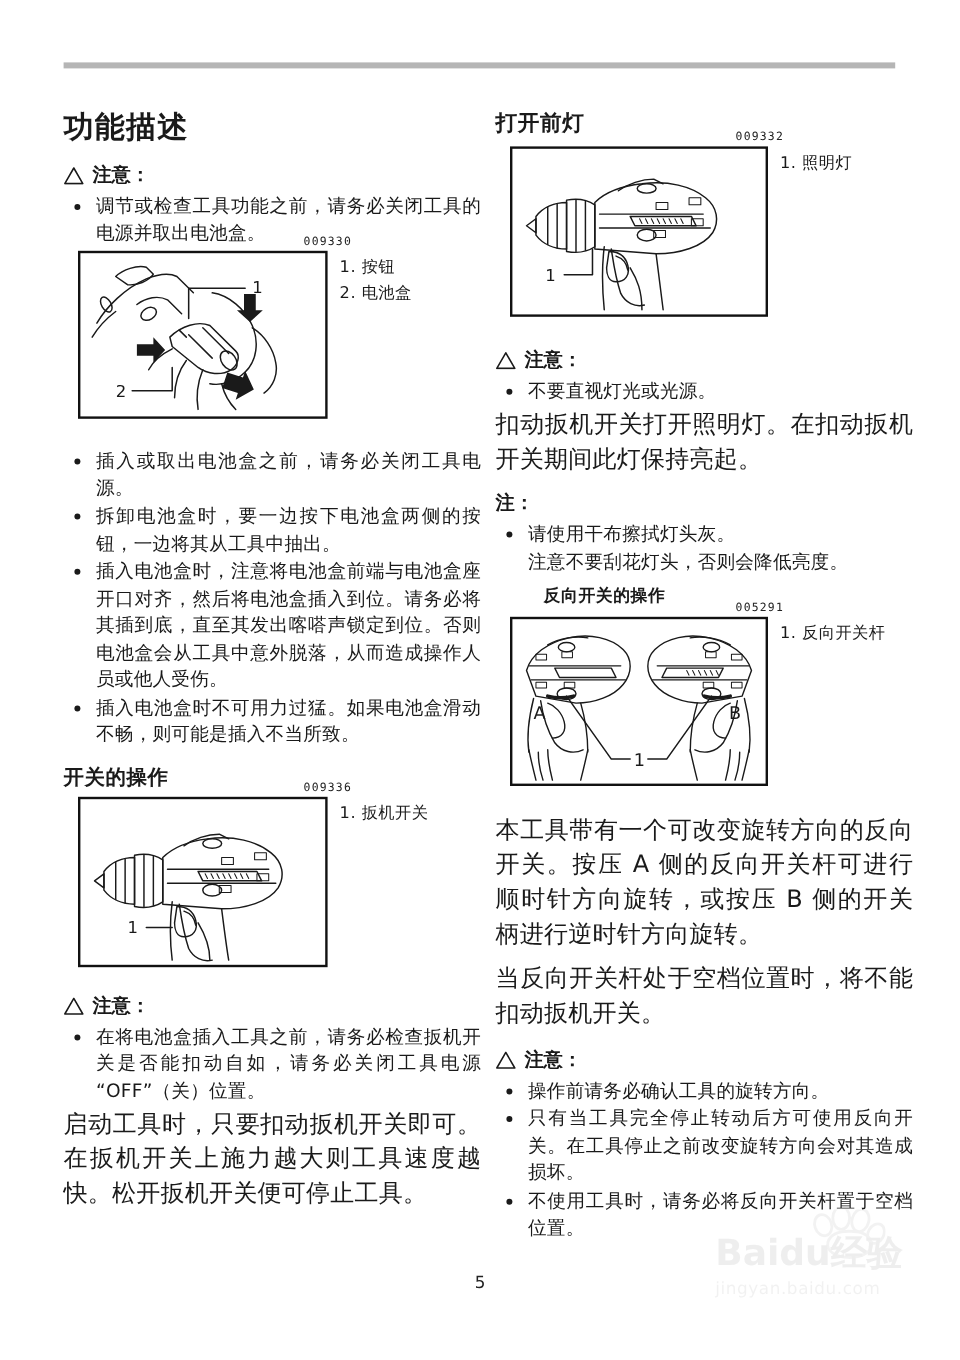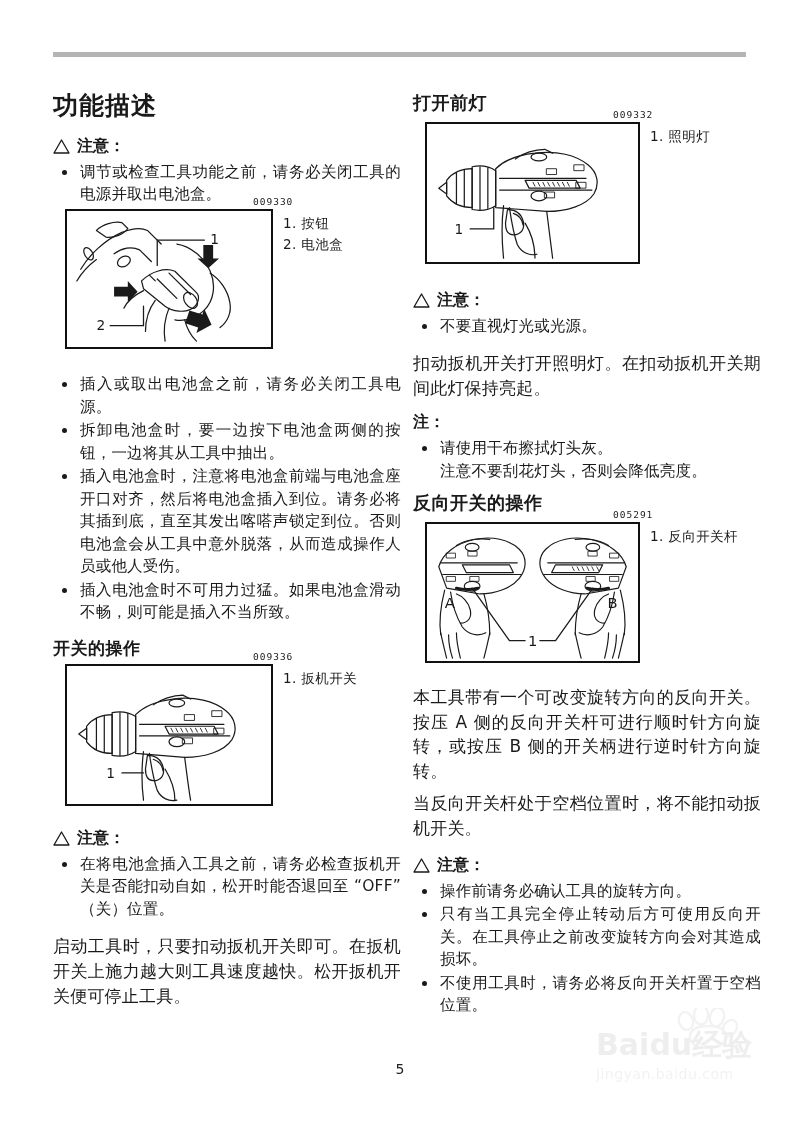--- a/index.html
+++ b/index.html
@@ -57,21 +57,21 @@
   }
   ul.bullets li::before{
     content:"";
     position:absolute;left:9px;top:9px;
     width:5px;height:5px;border-radius:50%;
     background:#1a1a1a;
   }
   ul.bullets li .sub-line{display:block;}
 
   p.body{
-    font-size:17px;line-height:1.45;margin:14px 0 2px 0;
+    font-size:20px;line-height:1.45;margin:2px 0 2px 0;
     text-align:justify;letter-spacing:0.2px;
   }
 
   
   .figure-block{margin:4px 0 6px 12px;position:relative;}
   .fig-code{
     position:absolute;font-size:9.5px;letter-spacing:1px;
     font-family:"DejaVu Sans Mono","Liberation Mono",monospace;
     color:#222;top:-13px;
   }
@@ -248,21 +248,21 @@
     <div class="notice-head" style="margin-top:22px;">
       <span class="warn-icon">
         <svg viewBox="0 0 17 15">
             <path d="M8.5 1 L16 14 L1 14 Z" fill="none" stroke="#1a1a1a" stroke-width="1.3" stroke-linejoin="round"></path>
           </svg>
       </span>
       <span>注意：</span>
     </div>
 
     <ul class="bullets">
-      <li>在将电池盒插入工具之前，请务必检查扳机开关是否能扣动自如，松开时能否退回至 “OFF”（关）位置。</li>
+      <li>在将电池盒插入工具之前，请务必检查扳机开关是否能扣动自如，请务必关闭工具电源 “OFF”（关）位置。</li>
     </ul>
 
     <p class="body">启动工具时，只要扣动扳机开关即可。在扳机开关上施力越大则工具速度越快。松开扳机开关便可停止工具。</p>
 
   </div>
 
   <div class="col col-right">
 
     <h2 class="sub-title" style="margin-top:0;font-size:18px;">打开前灯</h2>
 
@@ -327,21 +327,21 @@
       <span>注：</span>
     </div>
 
     <ul class="bullets">
       <li>
         <span class="sub-line">请使用干布擦拭灯头灰。</span>
         <span class="sub-line">注意不要刮花灯头，否则会降低亮度。</span>
       </li>
     </ul>
 
-    <h2 class="sub-title tight" style="font-size:18px;">反向开关的操作</h2>
+    <h2 class="sub-title tight" style="font-size:14px;margin-left:40px;">反向开关的操作</h2>
 
     <div class="figure-block" style="margin-top:8px;">
       <div class="fig-code" style="left:188px;">005291</div>
       <div class="fig-row">
         <div class="fig-box" style="width:215px;height:141px;">
           <svg viewBox="0 0 215 141" preserveAspectRatio="none">
             <g fill="none" stroke="#1a1a1a" stroke-width="1.2" stroke-linejoin="round" stroke-linecap="round">
 
               <g>
                 <path d="M12 44 C16 30 30 20 48 16 C66 12 84 16 94 26 C102 34 102 46 94 56 C86 66 70 72 54 72 L20 66 Z"></path>

